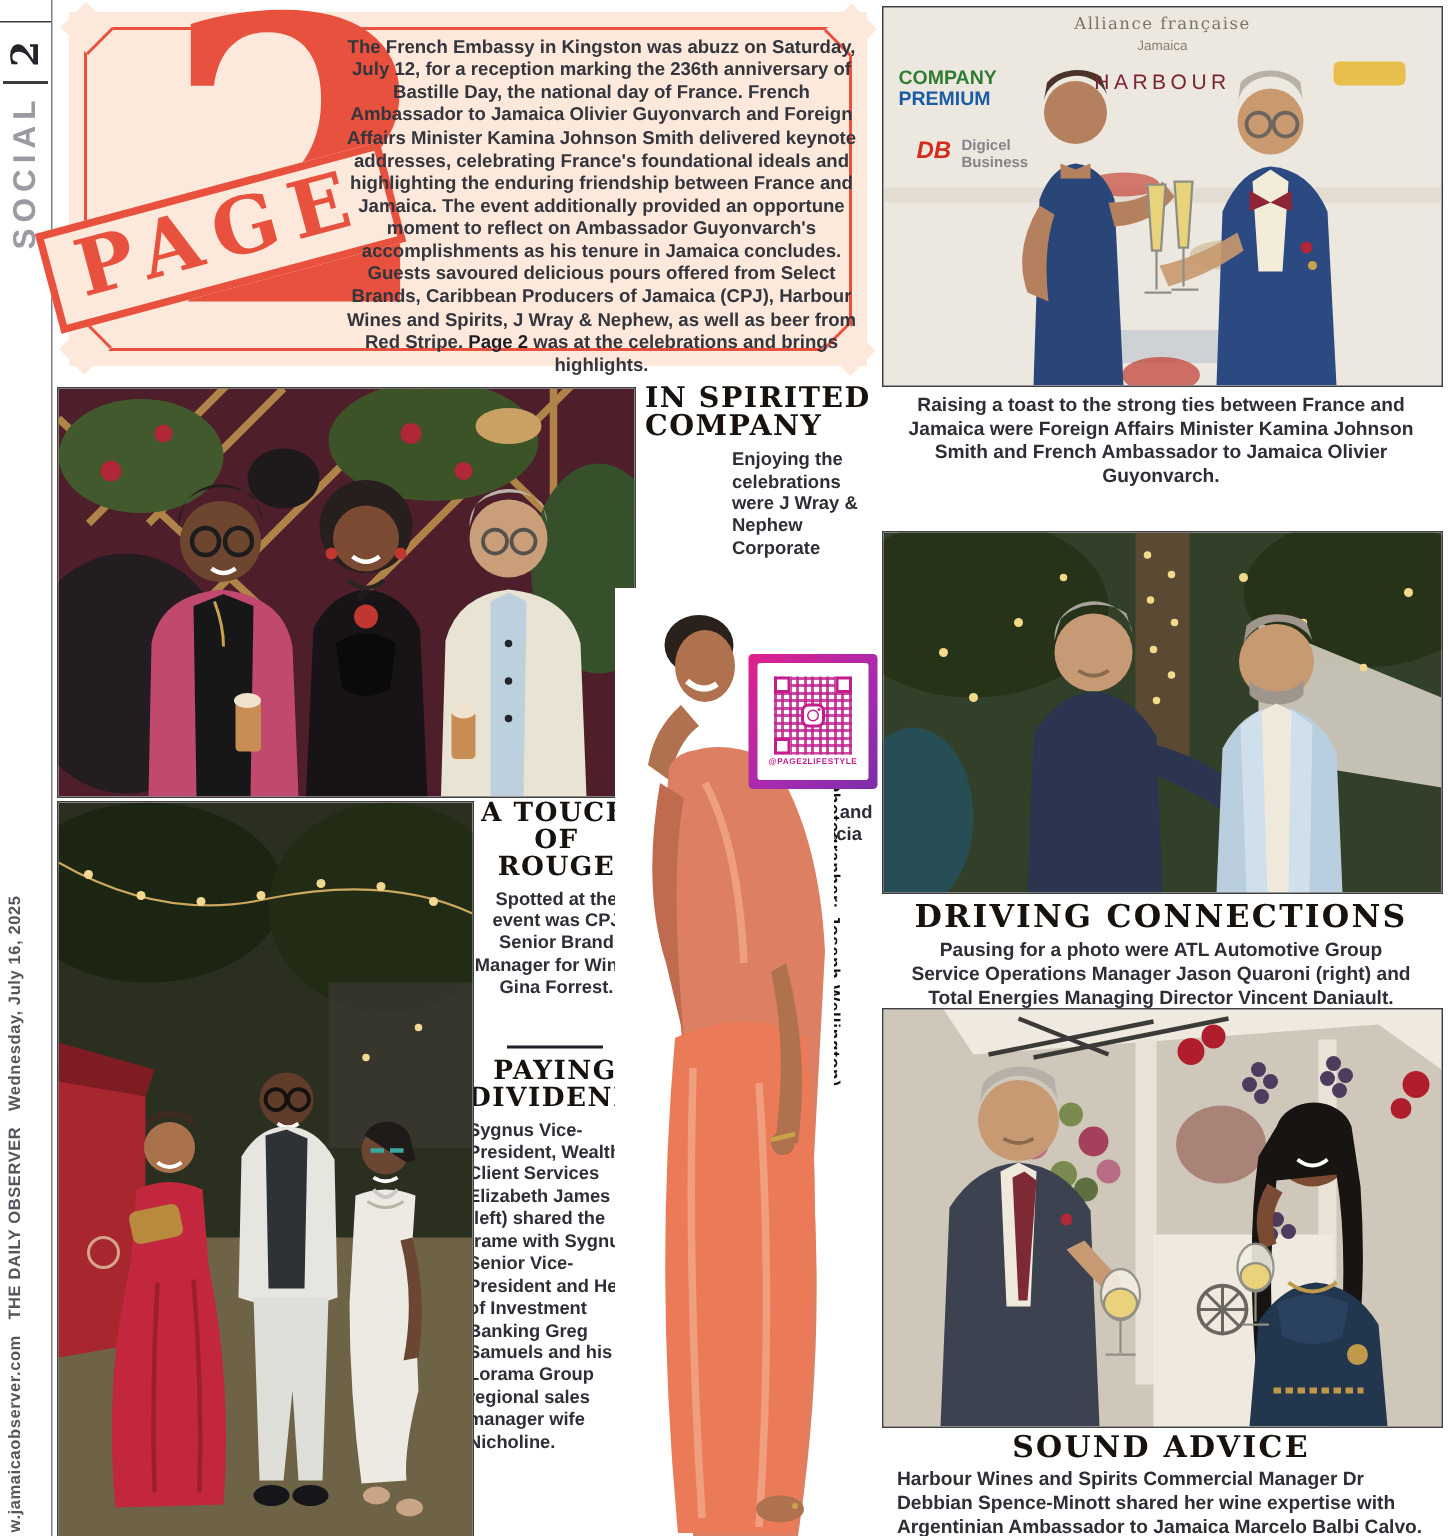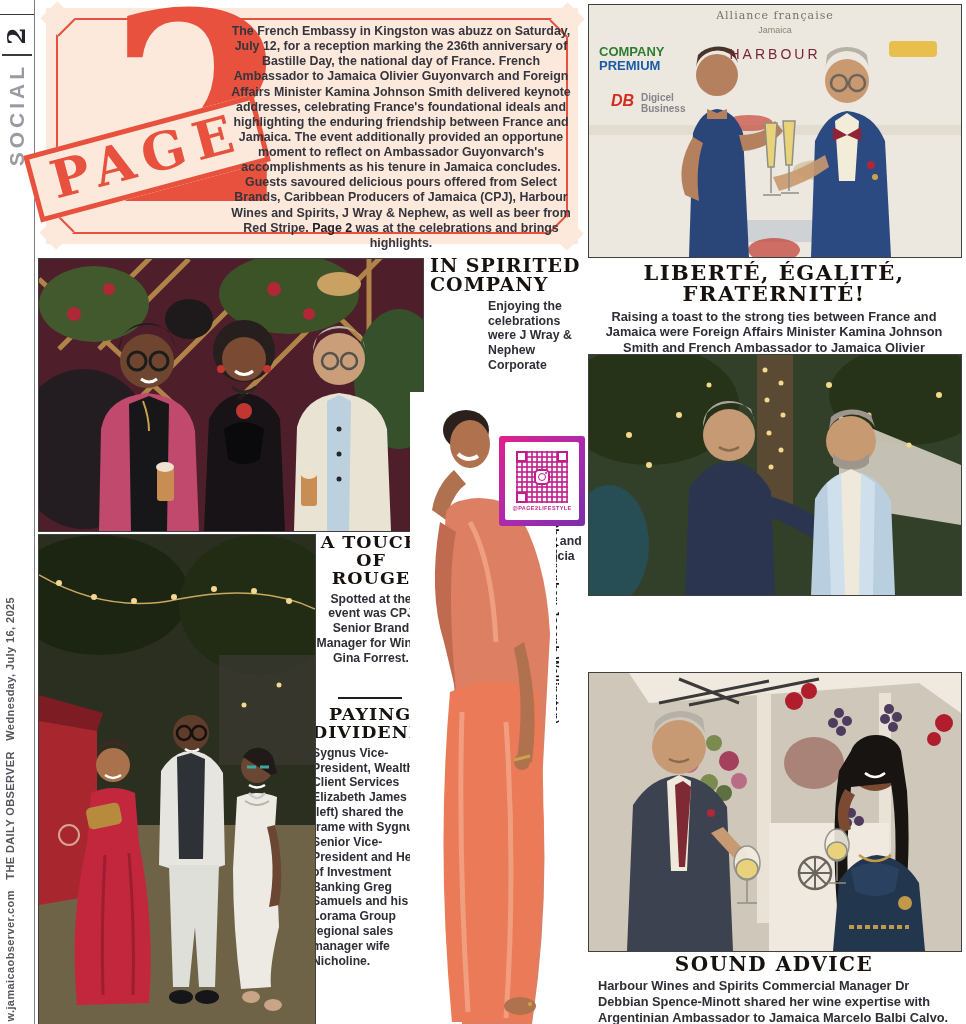--- a/index.html
+++ b/index.html
@@ -202,21 +202,20 @@
     </svg>
     <span class="ov ov-alliance">Alliance française</span>
     <span class="ov ov-jamaica">Jamaica</span>
     <span class="ov ov-discover"><span class="g">COMPANY</span><br><span>PREMIUM</span></span>
     <span class="ov ov-harbour">HARBOUR</span>
     <span class="ov ov-db">DB</span>
     <span class="ov ov-digicel"><span>Digicel</span><br><span>Business</span></span>
   </figure>
 
   <div class="story st-center" style="left:588px;top:262px;width:372px;">
-    <h2>LIBERTÉ, ÉGALITÉ, FRATERNITÉ!</h2>
     <p>Raising a toast to the strong ties between France and Jamaica were Foreign Affairs Minister Kamina Johnson Smith and French Ambassador to Jamaica Olivier Guyonvarch.</p>
   </div>
 
   <figure class="cutout" style="left:410px;top:392px;width:146px;height:632px;margin:0;z-index:4;">
     <svg viewBox="0 0 146 632" preserveAspectRatio="none">
       <rect width="146" height="632" fill="#ffffff"></rect>
       <ellipse cx="56" cy="38" rx="23" ry="20" fill="#2a211c"></ellipse>
       <ellipse cx="60" cy="52" rx="20" ry="24" fill="#b0714f"></ellipse>
       <path d="M48 62 q10 9 20 2" stroke="#fff" stroke-width="4" fill="none"></path>
       <path d="M44 78 q-18 16 -22 40 l14 10 q6 -26 20 -36 z" fill="#b0714f"></path>
@@ -349,20 +348,22 @@
       <circle cx="262" cy="86" r="25" fill="#c79a72"></circle>
       <path d="M240 74 a25 22 0 0 1 46 -2 l-4 -12 a26 18 0 0 0 -40 2 z" fill="#9e968c"></path>
       <path d="M244 98 a20 14 0 0 0 36 0 l0 10 a20 12 0 0 1 -36 0 z" fill="#9e968c"></path>
       <path d="M222 240 L226 144 q14 -26 36 -28 q26 2 40 30 l4 94 z" fill="#b9cede"></path>
       <path d="M250 120 l12 -6 l12 6 l-2 120 l-20 0 z" fill="#efe9dc"></path>
       <path d="M238 128 l14 -10 l4 122 l-14 0 z M286 128 l-14 -10 l-2 122 l14 0 z" fill="#cfdfeb"></path>
     </svg>
   </figure>
 
   <div class="story st-center" style="left:588px;top:600px;width:372px;">
+    <h2>DRIVING CONNECTIONS</h2>
+    <p>Pausing for a photo were ATL Automotive Group Service Operations Manager Jason Quaroni (right) and Total Energies Managing Director Vincent Daniault.</p>
   </div>
 
   <figure class="photo" style="left:588px;top:672px;width:372px;height:278px;margin:0;">
     <svg viewBox="0 0 372 278" preserveAspectRatio="none">
       <rect width="372" height="278" fill="#cfc8ba"></rect>
       <path d="M60 30 L330 10 L372 40 L372 0 L40 0 z" fill="#efe9df"></path>
       <path d="M70 30 L180 8 M100 32 L230 6 M150 30 L90 6" stroke="#3c3a38" stroke-width="3" fill="none"></path>
       <rect x="168" y="20" width="14" height="230" fill="#e9e3d7"></rect>
       <rect x="290" y="20" width="12" height="160" fill="#e9e3d7"></rect>
       <rect x="180" y="150" width="120" height="128" fill="#efe9df"></rect>

